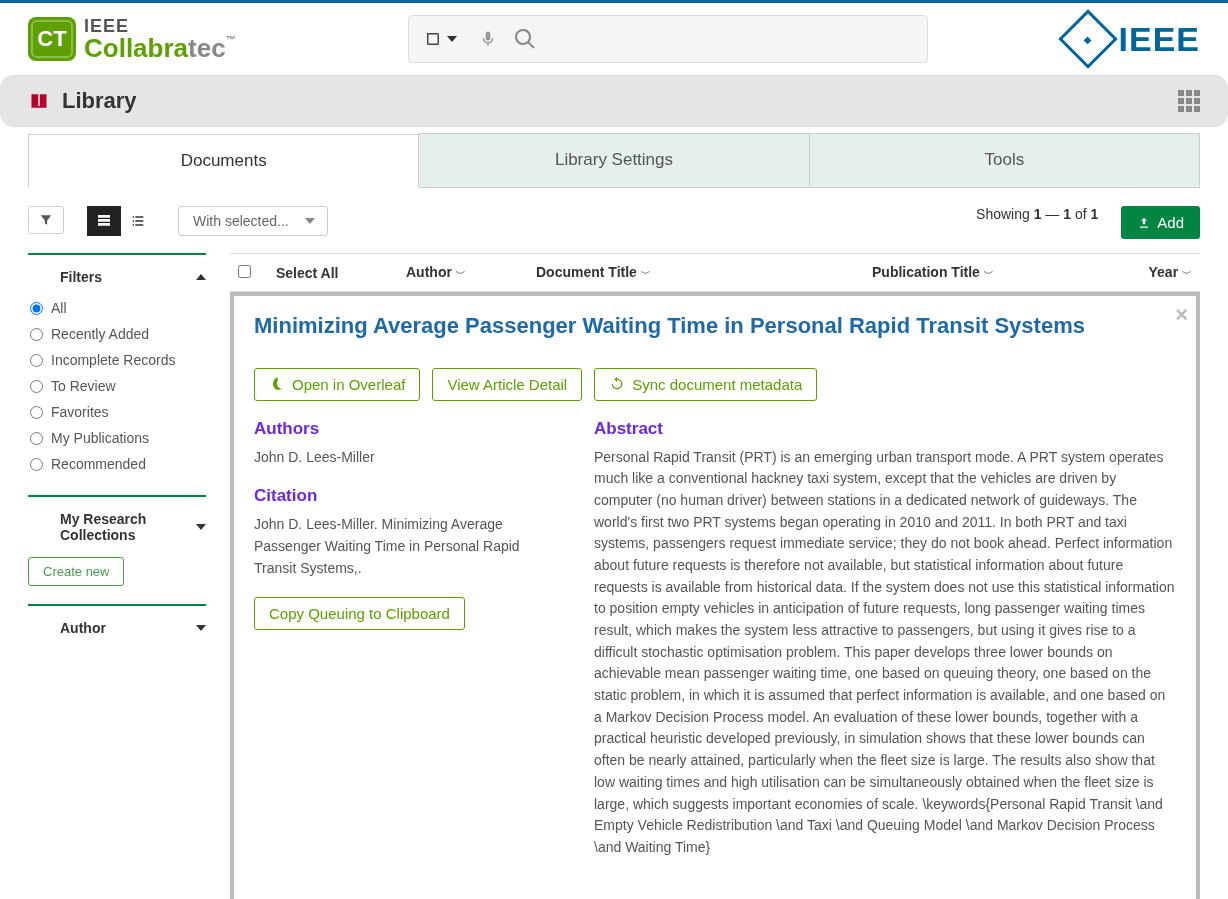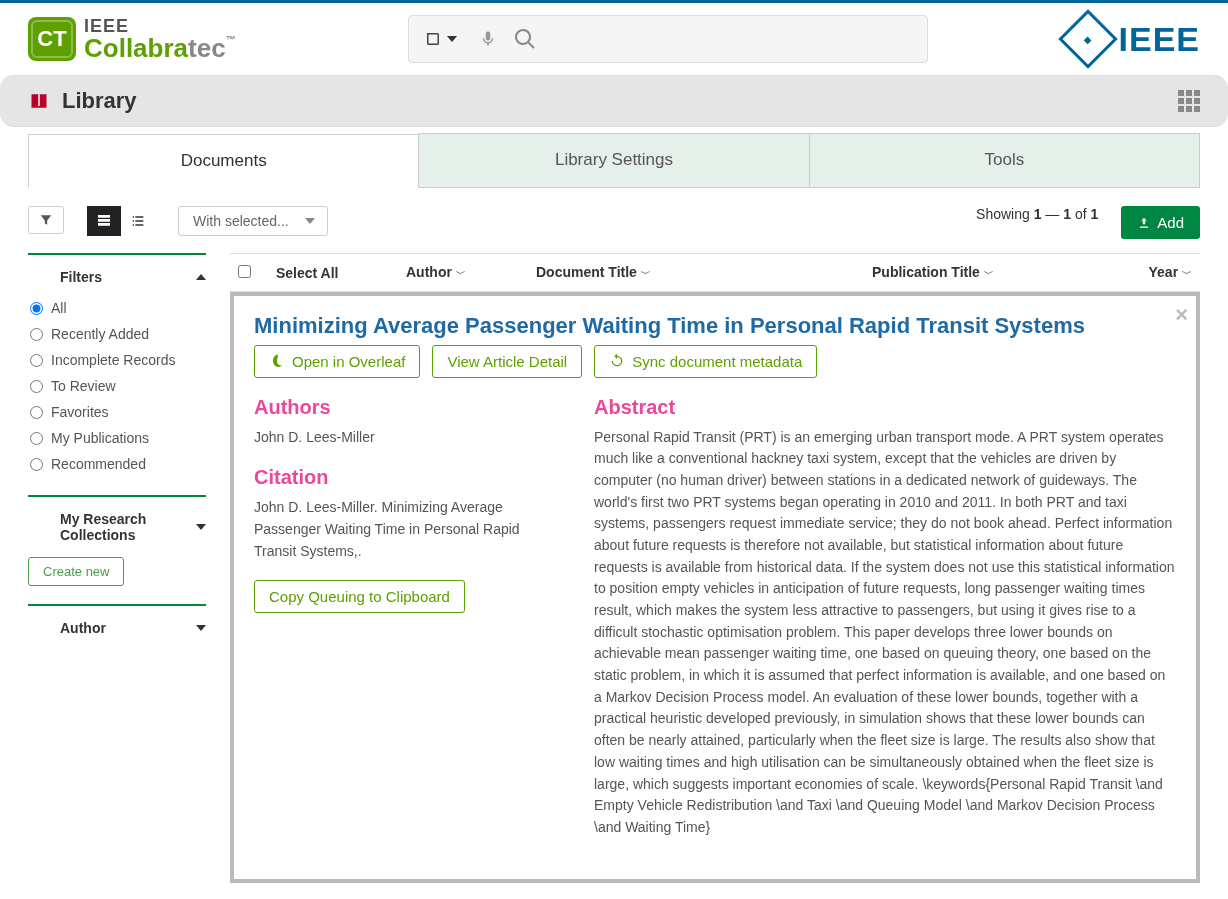--- a/index.html
+++ b/index.html
@@ -55,27 +55,27 @@
 .table-head { display:flex; align-items:center; padding:10px 8px; border-bottom:1px solid #ddd; border-top:1px solid #ddd; gap:20px; color:#333; font-weight:600; }
 .th-check { width:18px; }
 .th-select { width:110px; cursor:pointer; }
 .th-author { width:110px; cursor:pointer; }
 .th-doctitle { flex:1; cursor:pointer; }
 .th-pubtitle { width:240px; cursor:pointer; }
 .th-year { width:60px; cursor:pointer; text-align:right; }
 .th-caret { font-size:10px; color:#888; }
 .detail-panel { border:4px solid #bbb; padding: 16px 20px 22px; position:relative; background:#fff; }
 .close-x { position:absolute; top:6px; right:8px; color:#bbb; font-size:22px; cursor:pointer; font-weight:bold;}
-.doc-title { color:#1f6aa5; font-size:22px; font-weight:600; margin-bottom:5px; line-height:1.25; }
+.doc-title { color:#1f6aa5; font-size:22px; font-weight:600; margin-bottom:28px; line-height:1.25; }
 .action-row { display:flex; gap:12px; margin-bottom:18px; flex-wrap:wrap; }
 .btn-action { border:1px solid #5ea000; color:#5ea000; background:#fff; padding:7px 14px; border-radius:3px; cursor:pointer; font-size:15px; display:inline-flex; align-items:center; gap:7px;}
 .detail-cols { display:flex; gap:40px; }
 .col-left { width:300px; flex:0 0 300px; }
 .col-right { flex:1; }
-.sect-h { font-size:20px; font-weight:bold; color:#ec4899; margin-bottom:8px; }
+.sect-h { font-size:17px; font-weight:bold; color:#6d28d9; margin-bottom:8px; }
 .sect-body { font-size:14px; color:#555; line-height:1.55; margin-bottom:18px; }
 .chev { display:inline-block; width:0; height:0; border-left:5px solid transparent; border-right:5px solid transparent; }
 .chev.down { border-top:6px solid #333; }
 .chev.up { border-bottom:6px solid #333; }
 svg { display:block; }
 </style>
 </head>
 <body>
 
 <div class="topbar"></div>

